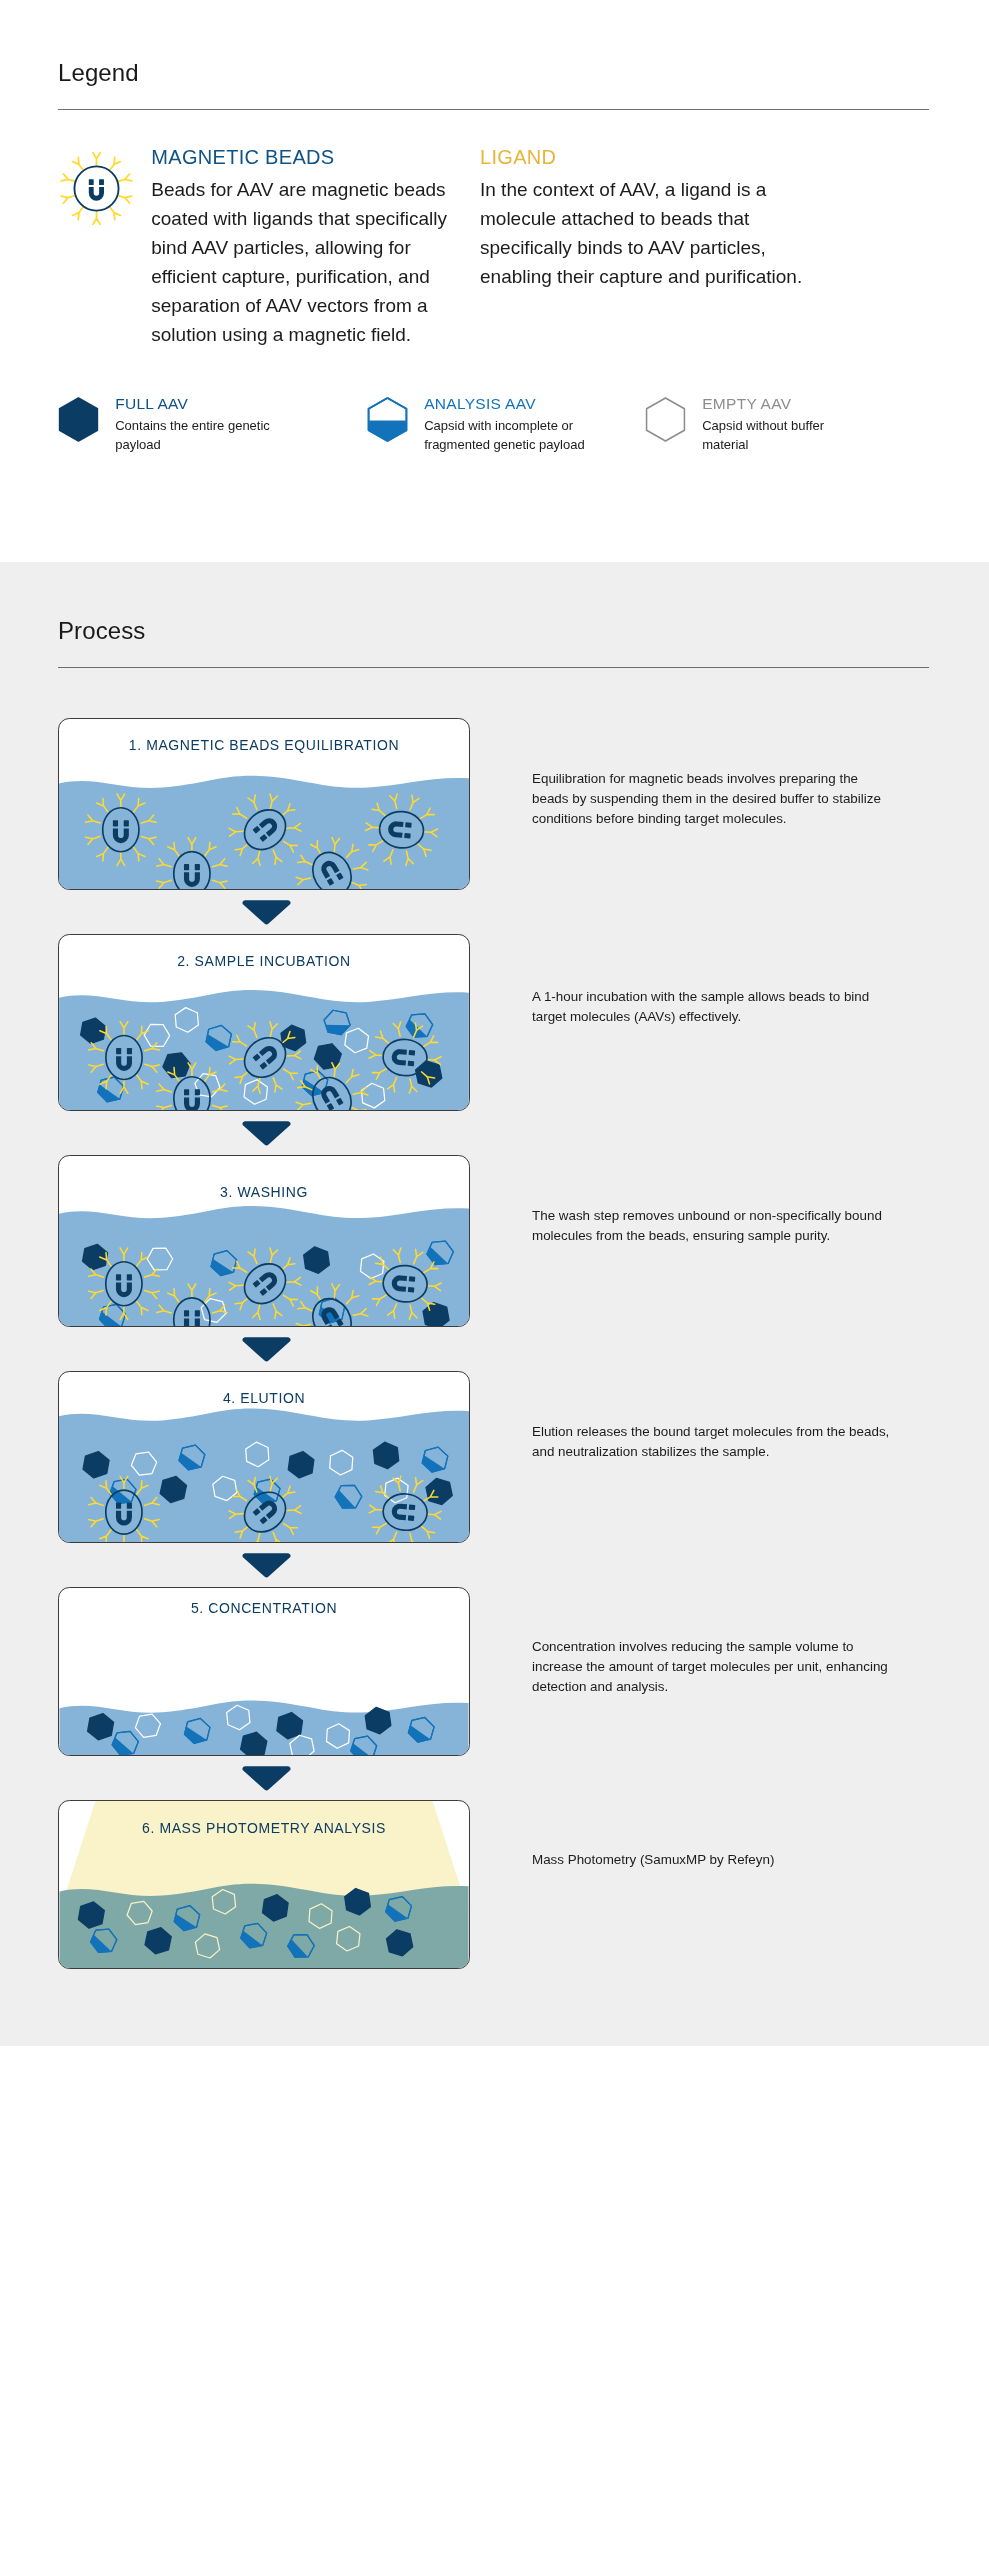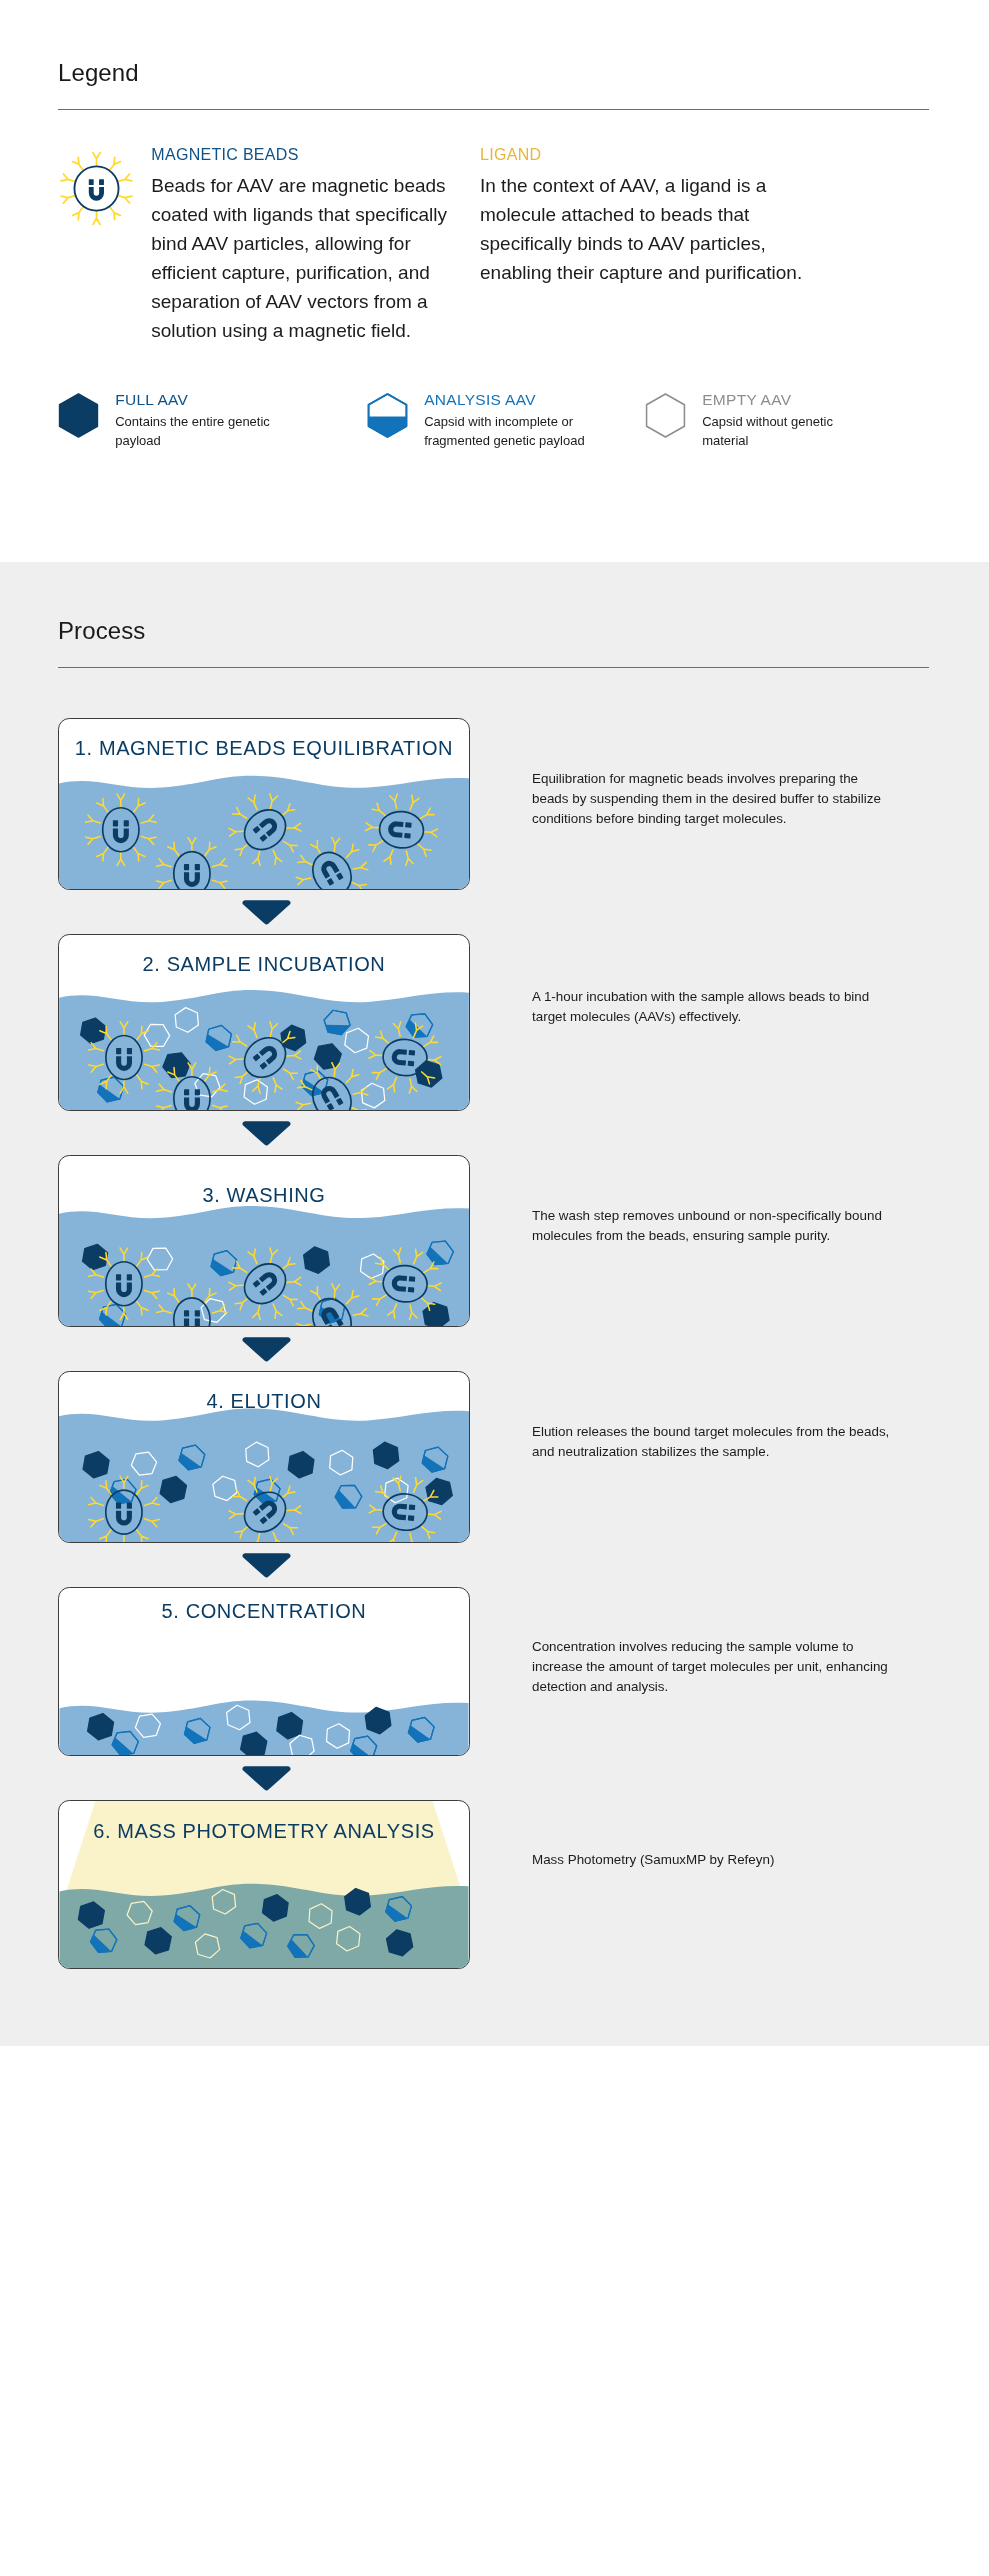--- a/index.html
+++ b/index.html
@@ -47,21 +47,21 @@
     background:var(--rule);
     width:871px;
     margin-top:24px;
   }
   .legend-row-1{display:flex;margin-top:37px;}
   .legend-col-a{width:422px;display:flex;}
   .legend-col-b{width:392px;}
   .bead-icon-wrap{width:82px;flex:0 0 82px;padding-top:3.1px;}
   .legend-body{flex:1;padding-left:11.3px;}
   .lg-title{
-    font-size:16px;
+    font-size:20px;
     letter-spacing:0.3px;
     font-weight:400;
     margin:0 0 9.3px 0;
     line-height:1;
   }
   .lg-title.blue{color:#0f5287;}
   .lg-title.gold{color:var(--ligand-gold);}
   .lg-title.grey{color:#8d8d8d;}
   .lg-text{
     font-size:19px;
@@ -97,21 +97,21 @@
     border:1px solid #3c3c3c;
     border-radius:11.3px;
     overflow:hidden;
     position:relative;
   }
   .card svg{display:block;}
   .card-title{
     position:absolute;
     left:0;right:0;
     text-align:center;
-    font-size:20px;
+    font-size:14px;
     letter-spacing:0.6px;
     color:#0b3c63;
     font-weight:400;
     pointer-events:none;
   }
   .desc-col{
     flex:1;
     padding-left:57px;
     position:relative;
   }
@@ -232,21 +232,21 @@
         </div>
 
         <div class="hex-item c">
           <div class="hex-swatch">
             <svg width="41" height="45" viewBox="0 0 80 88" aria-hidden="true">
               <polygon points="40,2 77,23 77,65 40,86 3,65 3,23" fill="#ffffff" stroke="#8d8d8d" stroke-width="3" stroke-linejoin="round"></polygon>
             </svg>
           </div>
           <div class="hex-body">
             <div class="lg-title grey">EMPTY AAV</div>
-            <p class="lg-text">Capsid without genetic material</p>
+            <p class="lg-text">Capsid without buffer material</p>
           </div>
         </div>
       </div>
     </div>
   </section>
 
   <section class="process-section">
     <div class="inner">
       <h1 class="sec-title">Process</h1>
       <div class="rule"></div>

